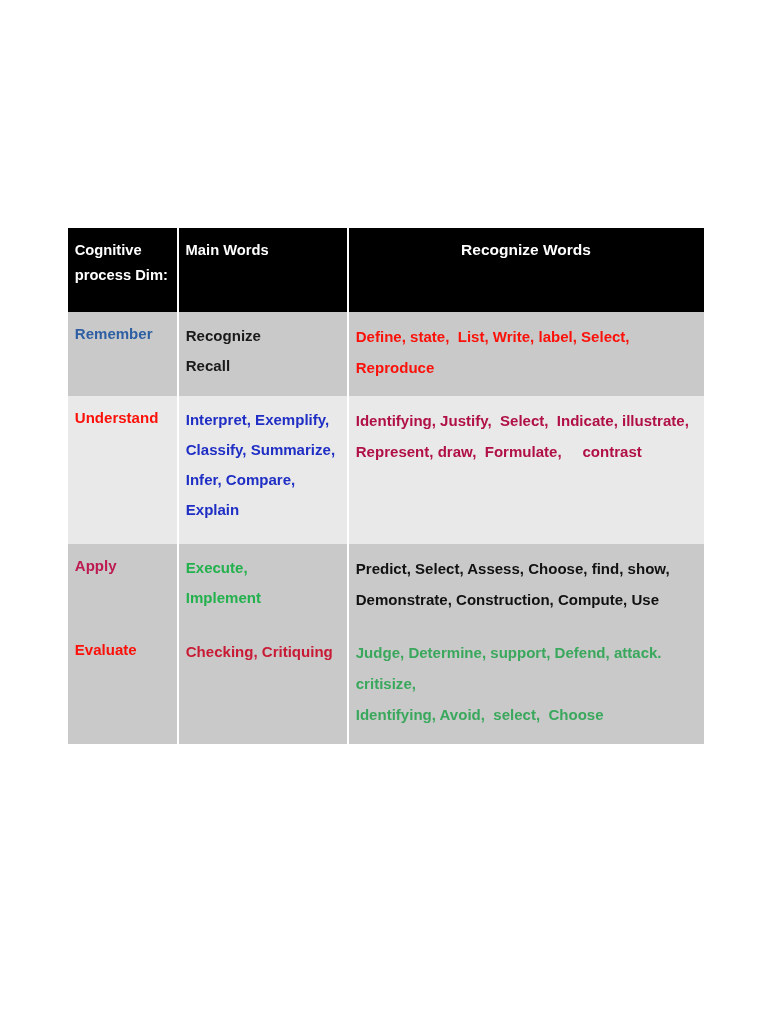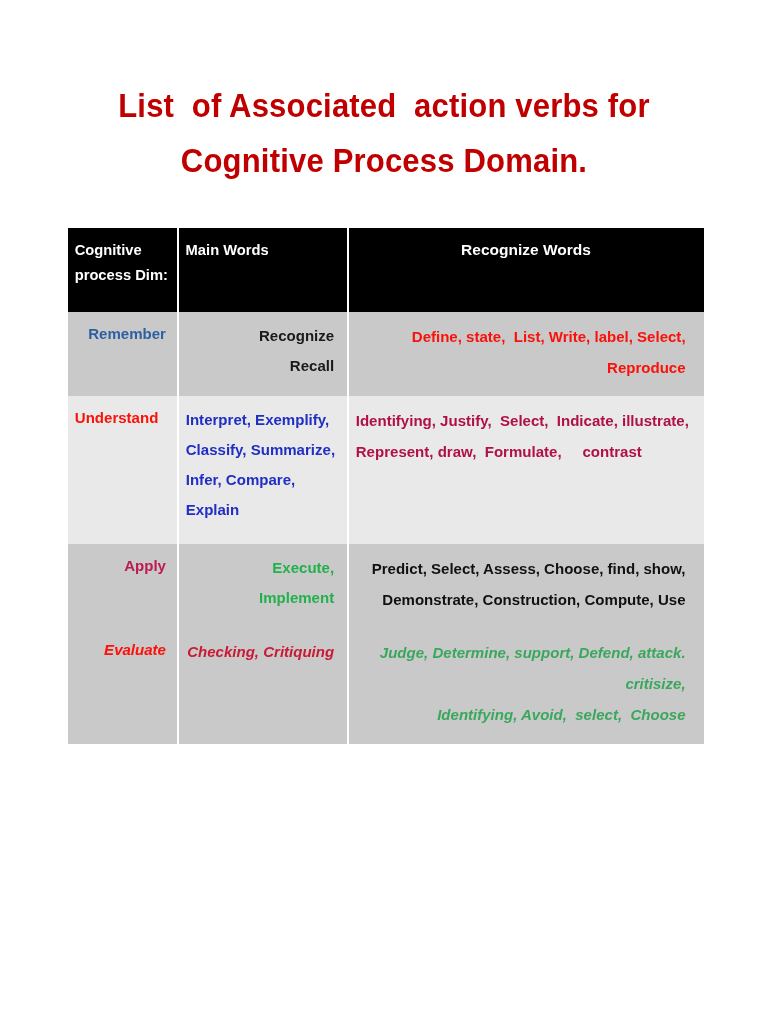--- a/index.html
+++ b/index.html
@@ -77,21 +77,21 @@
     border-right: 2px solid #ffffff;
     transform: scaleX(0.95);
     transform-origin: left center;
   }
   thead th.center {
     text-align: center;
     transform: none;
   }
 
   
-  tbody tr.shade-dark  { background: #c9c9c9; text-align: right; }
+  tbody tr.shade-dark  { background: #c9c9c9; }
   tbody tr.shade-light { background: #e9e9e9; margin-top: 48px; }
 
   td.dim {
     font-size: 15.5px;
     font-weight: bold;
     line-height: 26px;
     transform: scaleX(0.97);
     transform-origin: left top;
   }
   td.main {
@@ -119,24 +119,20 @@
   tr.r-apply     td { height: 84px; }
   tr.r-analyse   td { height: 114px; }
   tr.r-evaluate  td { height: 116px; }
   tr.r-create    td { height: 86px; }
 </style>
 </head>
 <body>
 
 <div class="page">
 
-  <div class="title-block">
-    <div class="title-line" style="color: rgb(192, 0, 0);">List  of Associated  action verbs for</div>
-    <div class="title-line" style="color: rgb(192, 0, 0);">Cognitive Process Domain.</div>
-  </div>
 
   <table class="verb-table">
     <colgroup>
       <col class="c-dim">
       <col class="c-main">
       <col class="c-aux">
     </colgroup>
     <thead>
       <tr style="background: rgb(0, 0, 0);">
         <th style="color: rgb(255, 255, 255);">
@@ -181,21 +177,21 @@
           <span class="ln">Execute,</span>
           <span class="ln">Implement</span>
         </td>
         <td class="aux" style="color: rgb(17, 17, 17);">
           <span class="ln">Predict, Select, Assess, Choose, find, show,</span>
           <span class="ln">Demonstrate, Construction, Compute, Use</span>
         </td>
       </tr>
 
 
-      <tr class="shade-dark r-evaluate" style="background: rgb(201, 201, 201); font-style: italic;">
+      <tr class="shade-dark r-evaluate" style="background: rgb(201, 201, 201);">
         <td class="dim" style="color: rgb(251, 17, 9);">Evaluate</td>
         <td class="main" style="color: rgb(201, 26, 53);">
           <span class="ln">Checking, Critiquing</span>
         </td>
         <td class="aux" style="color: rgb(58, 168, 92);">
           <span class="ln">Judge, Determine, support, Defend, attack.</span>
           <span class="ln">critisize,</span>
           <span class="ln">Identifying, Avoid,  select,  Choose</span>
         </td>
       </tr>

